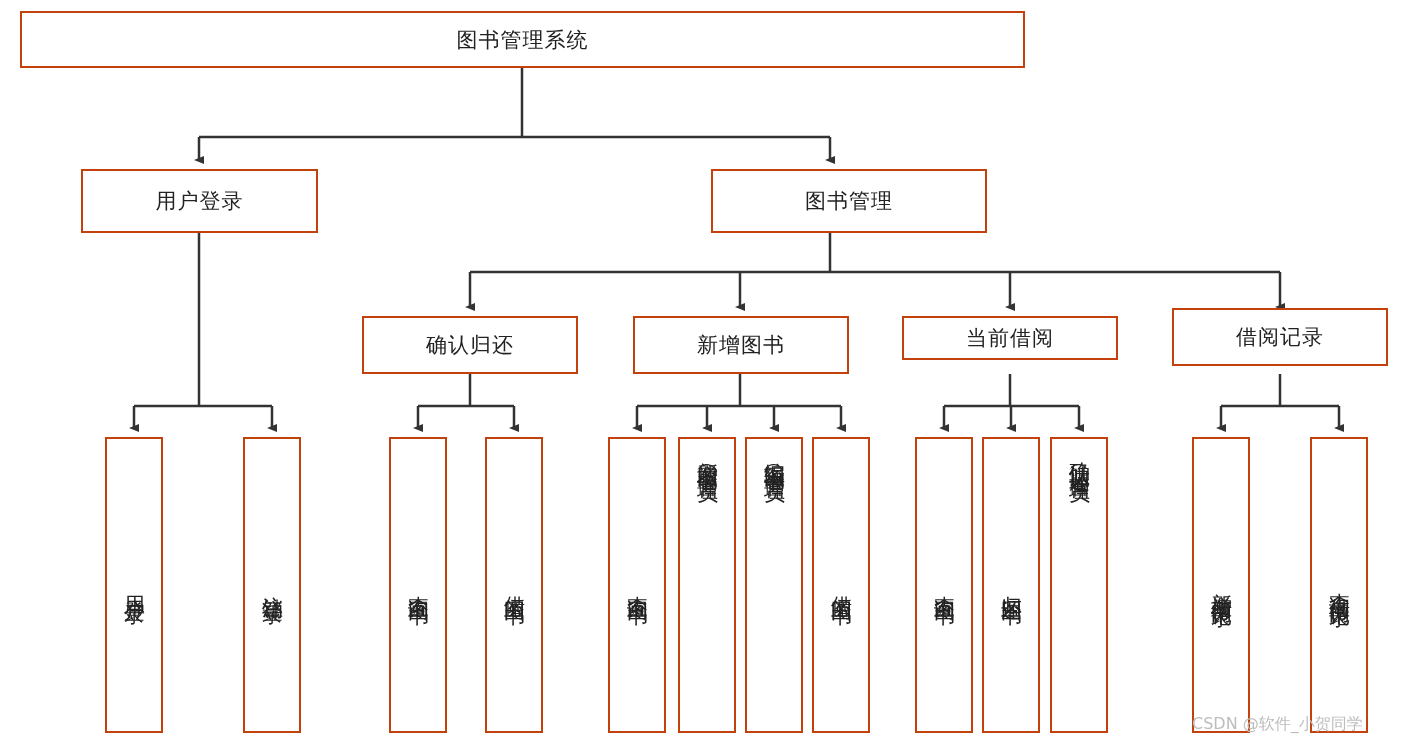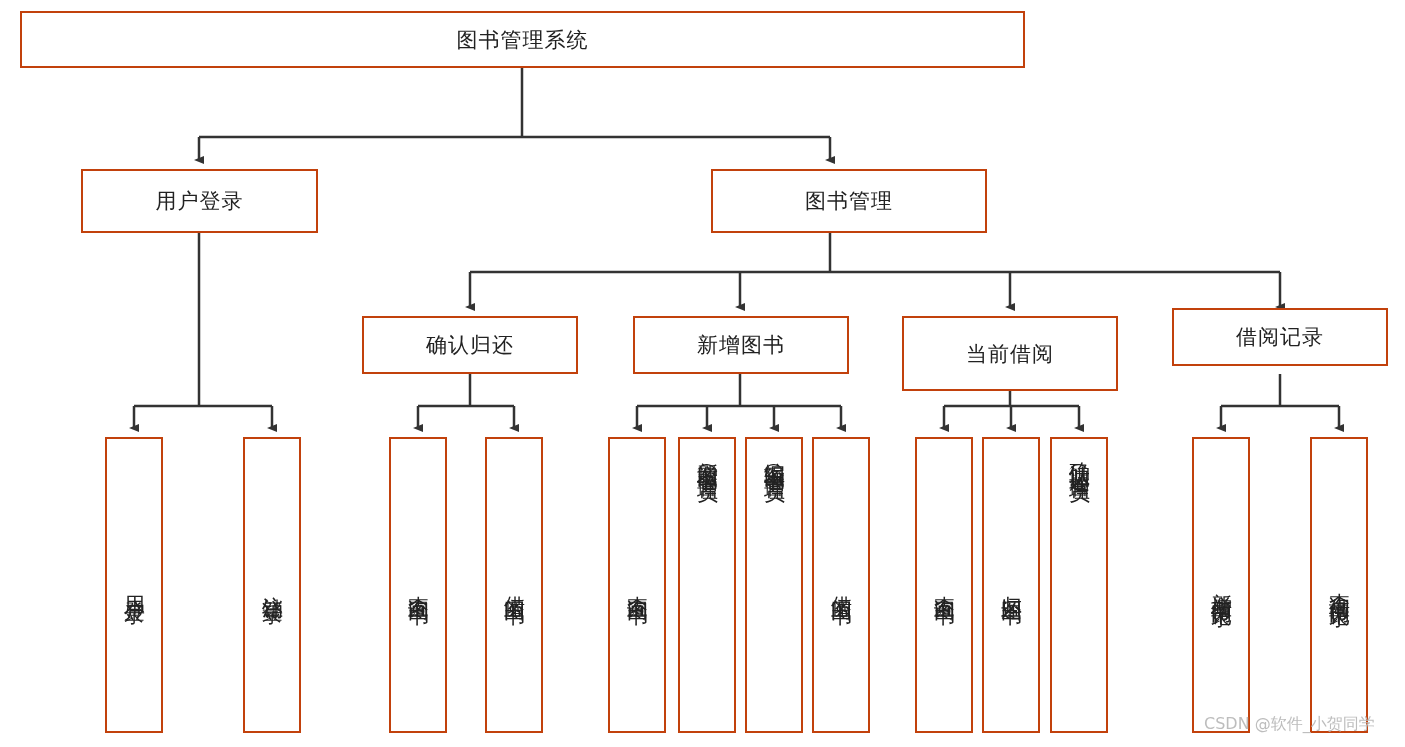--- a/index.html
+++ b/index.html
@@ -141,21 +141,21 @@
   </div>
 
   <div class="node h" style="left:362px; top:316px; width:216px; height:58px;">
     <span>确认归还</span>
   </div>
 
   <div class="node h" style="left:633px; top:316px; width:216px; height:58px;">
     <span>新增图书</span>
   </div>
 
-  <div class="node h" style="left:902px; top:316px; width:216px; height:75px;">
+  <div class="node h" style="left:902px; top:316px; width:216px; height:44px;">
     <span>当前借阅</span>
   </div>
 
   <div class="node h" style="left:1172px; top:308px; width:216px; height:58px;">
     <span>借阅记录</span>
   </div>
 
   <div class="node v center" style="left:105px; top:437px; width:58px; height:296px;">
     <span>用户登录</span>
   </div>
@@ -201,15 +201,15 @@
   </div>
 
   <div class="node v center" style="left:1192px; top:437px; width:58px; height:296px;">
     <span>新增借阅记录</span>
   </div>
 
   <div class="node v center" style="left:1310px; top:437px; width:58px; height:296px;">
     <span>查询借阅记录</span>
   </div>
 
-  <div class="watermark" style="left:1192px; top:714px;padding-left:12px;">CSDN @软件_小贺同学</div>
+  <div class="watermark" style="left:1192px; top:714px;">CSDN @软件_小贺同学</div>
 
 </div>
 
 </body></html>

